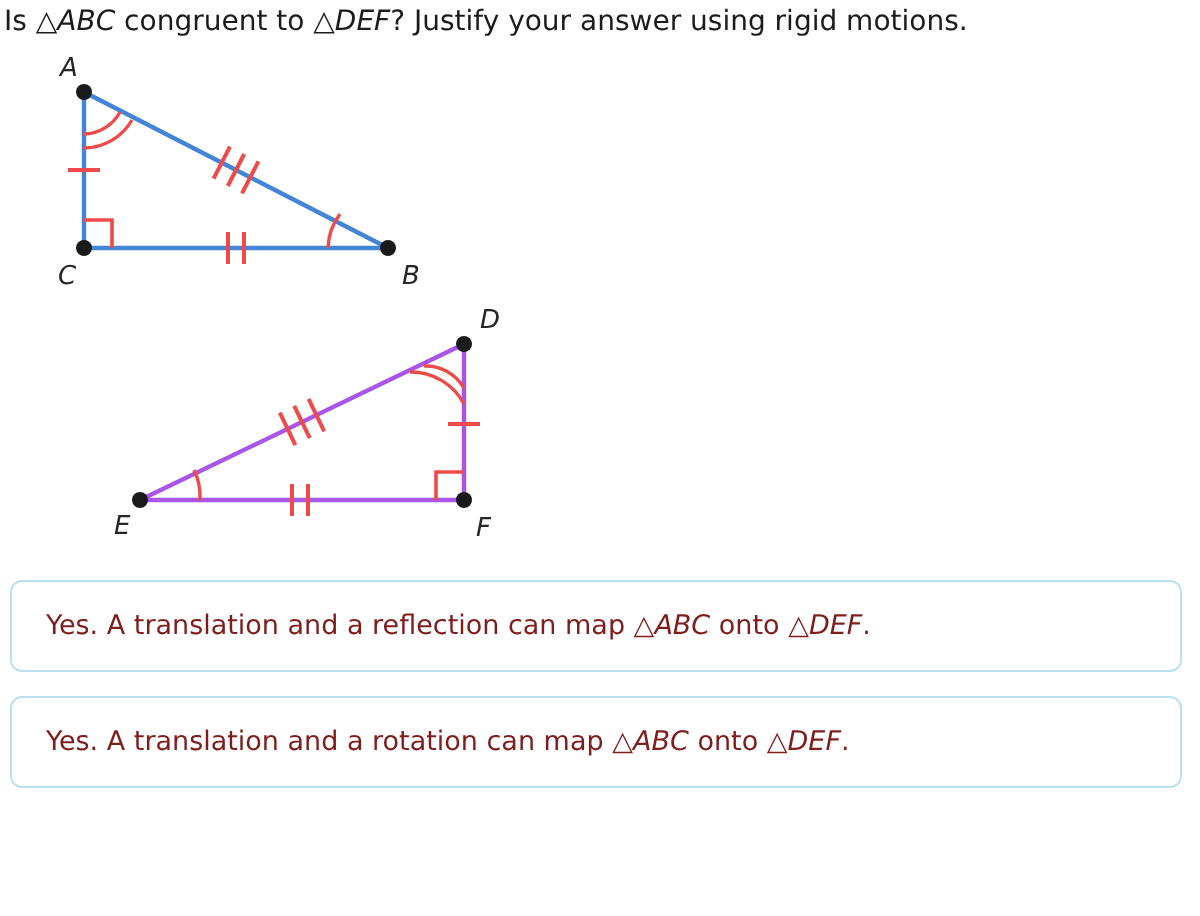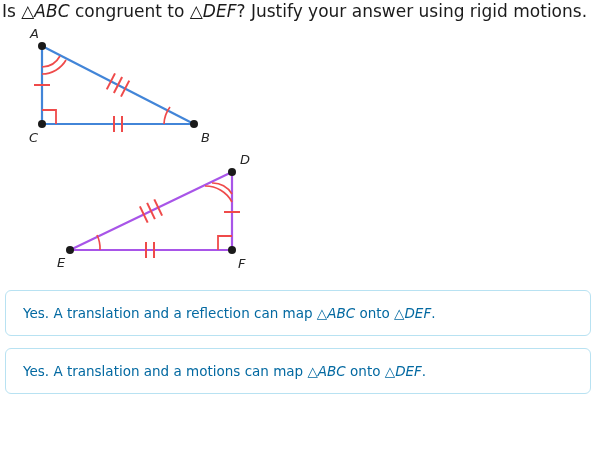--- a/index.html
+++ b/index.html
@@ -13,21 +13,21 @@
     font-family: "DejaVu Sans", "Liberation Sans", sans-serif;
     color: #1a1a1a;
     overflow: hidden;
     position: relative;
   }
   #question-prompt {
     position: absolute;
     left: 2px;
     top: 2px;
     width: 596px;
-    font-size: 17px;
+    font-size: 14px;
     line-height: 18px;
     color: #1b1b1b;
     white-space: nowrap;
   }
   #question-prompt i {
     font-style: italic;
   }
   #figure-area {
     position: absolute;
     left: 0;
@@ -55,21 +55,21 @@
     width: 586px;
     margin: 0 0 12px 5px;
     height: 46px;
     border: 1px solid #b8e2f2;
     border-radius: 6px;
     background: #ffffff;
     display: flex;
     align-items: center;
     padding-left: 17px;
     font-size: 13.5px;
-    color: #0369a1;
+    color: #7f1d1d;
     cursor: pointer;
     white-space: nowrap;
   }
   .answer-option i {
     font-style: italic;
   }
 </style>
 </head>
 <body>
 
@@ -146,15 +146,15 @@
       <text class="vertex-label" x="238" y="246">F</text>
     </g>
   </svg>
 </div>
 
 <div id="answer-list">
   <div class="answer-option" style="border-color: rgb(184, 226, 242);">
       <span><span>Yes. A translation and a reflection can map △</span><i>ABC</i><span> onto △</span><i>DEF</i><span>.</span></span>
     </div>
   <div class="answer-option" style="border-color: rgb(184, 226, 242);">
-      <span><span>Yes. A translation and a motions can map △</span><i>ABC</i><span> onto △</span><i>DEF</i><span>.</span></span>
+      <span><span>Yes. A translation and a rotation can map △</span><i>ABC</i><span> onto △</span><i>DEF</i><span>.</span></span>
     </div>
 </div>
 
 </body></html>

